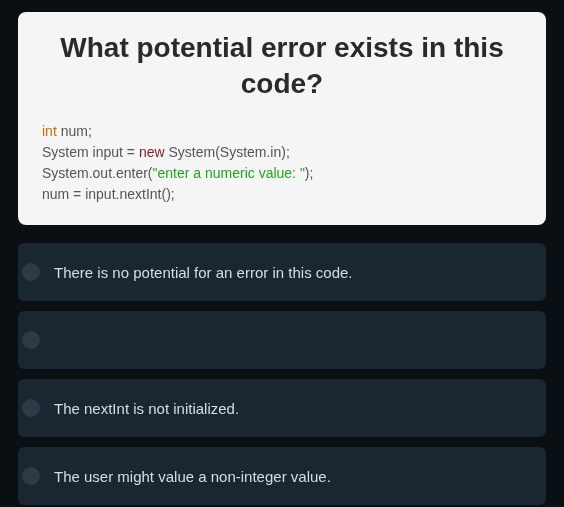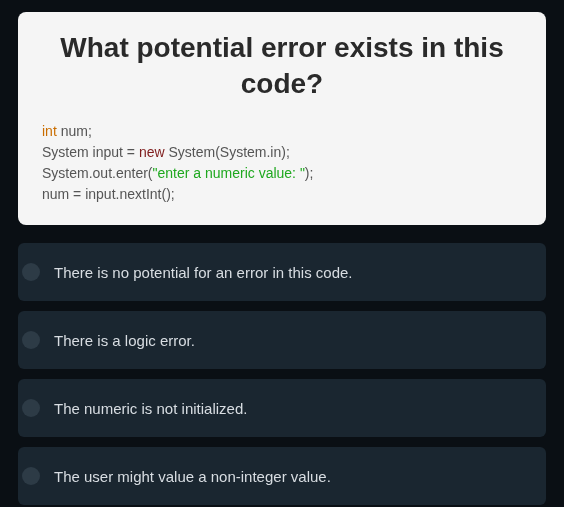--- a/index.html
+++ b/index.html
@@ -81,23 +81,22 @@
   </div>
 </div>
 
 <div class="options">
   <div class="option">
     <div class="radio"></div>
     <div class="option-label">There is no potential for an error in this code.</div>
   </div>
   <div class="option">
     <div class="radio"></div>
-    <div class="option-label">There is a logic error.</div>
   </div>
   <div class="option">
     <div class="radio"></div>
-    <div class="option-label">The numeric is not initialized.</div>
+    <div class="option-label">The nextInt is not initialized.</div>
   </div>
   <div class="option">
     <div class="radio"></div>
     <div class="option-label">The user might value a non-integer value.</div>
   </div>
 </div>
 
 </body></html>

